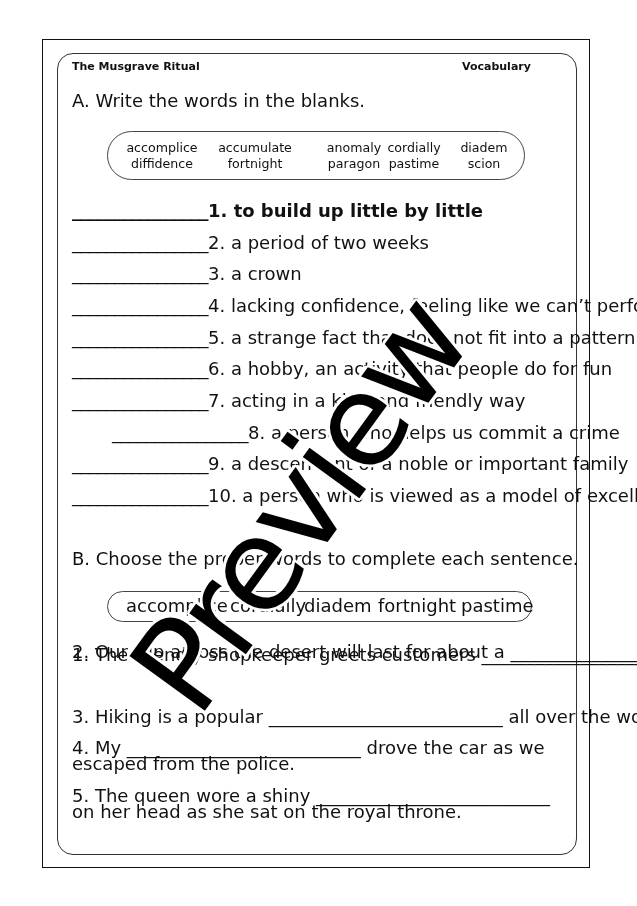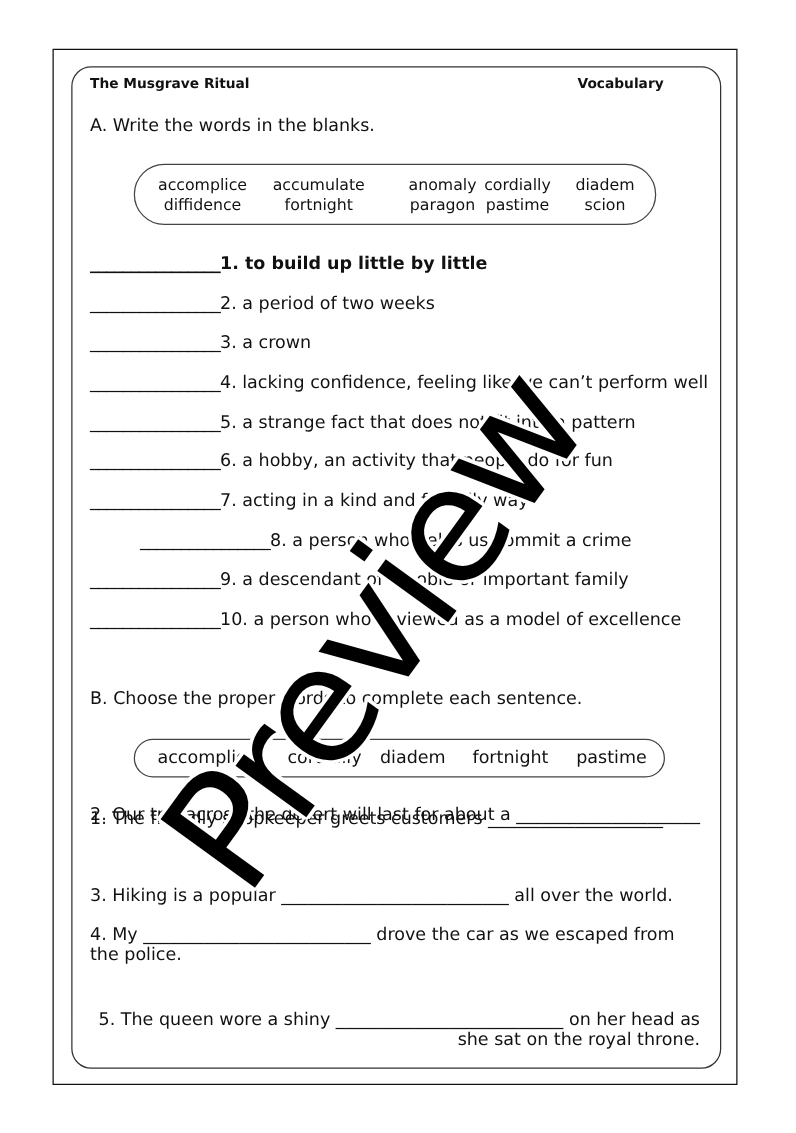--- a/index.html
+++ b/index.html
@@ -4,21 +4,21 @@
 <style>
   html, body { margin:0; padding:0; background:#ffffff; }
   body { width:637px; height:906px; position:relative; overflow:hidden;
          font-family:"DejaVu Sans", sans-serif; color:#111; }
   .page-frame { position:absolute; left:42px; top:39px; width:548px; height:829px;
                 border:1.5px solid #111; box-sizing:border-box; }
   .inner-box { position:absolute; left:57px; top:53px; width:520px; height:802px;
                border:1.2px solid #333; border-radius:16px; box-sizing:border-box; }
   .abs { position:absolute; white-space:nowrap; }
   .title { font-weight:bold; font-size:11px; }
-  .txt { font-size:14px; line-height:16px; }
+  .txt { font-size:18px; line-height:16px; }
   .pill { position:absolute; border:1.2px solid #444; border-radius:26px; box-sizing:border-box; }
   .pill-a { left:107px; top:131px; width:418px; height:49px; }
   .pill-b { left:107px; top:591px; width:425px; height:31px; border-radius:16px; }
   .wcol { position:absolute; text-align:center; font-size:12.6px; line-height:16px; }
   .blank { letter-spacing:-0.5px; }
   .wrap { white-space:normal; width:488px; }
   .watermark { position:absolute; left:300px; top:505px; transform:translate(-50%,-50%) rotate(-54deg);
                font-family:"DejaVu Sans", sans-serif; font-size:128px; line-height:1; color:#000;
                -webkit-text-stroke:0px; text-shadow:
                  3px 0 0 #fff, -3px 0 0 #fff, 0 3px 0 #fff, 0 -3px 0 #fff,
@@ -75,15 +75,15 @@
 <div class="abs txt" style="left:126px;top:598px;">accomplice</div>
 <div class="abs txt" style="left:230px;top:598px;">cordially</div>
 <div class="abs txt" style="left:304px;top:598px;">diadem</div>
 <div class="abs txt" style="left:378px;top:598px;">fortnight</div>
 <div class="abs txt" style="left:461px;top:598px;">pastime</div>
 
 <div class="abs txt" style="left:72px;top:647px;">1. The friendly shopkeeper greets customers ____________________</div>
 <div class="abs txt" style="left:72px;top:644px;text-align:center;">2. Our trip across the desert will last for about a _____________________</div>
 <div class="abs txt" style="left:72px;top:709px;">3. Hiking is a popular __________________________ all over the world.</div>
 <div class="abs txt wrap" style="left:72px;top:740px;">4. My __________________________ drove the car as we escaped from the police.</div>
-<div class="abs txt wrap" style="left:72px;top:808px;text-align:right;">5. The queen wore a shiny __________________________ on her head as she sat on the royal throne.</div>
+<div class="abs txt wrap" style="left:72px;top:788px;">5. The queen wore a shiny __________________________ on her head as she sat on the royal throne.</div>
 
 <div class="watermark">Preview</div>
 
 </body></html>

